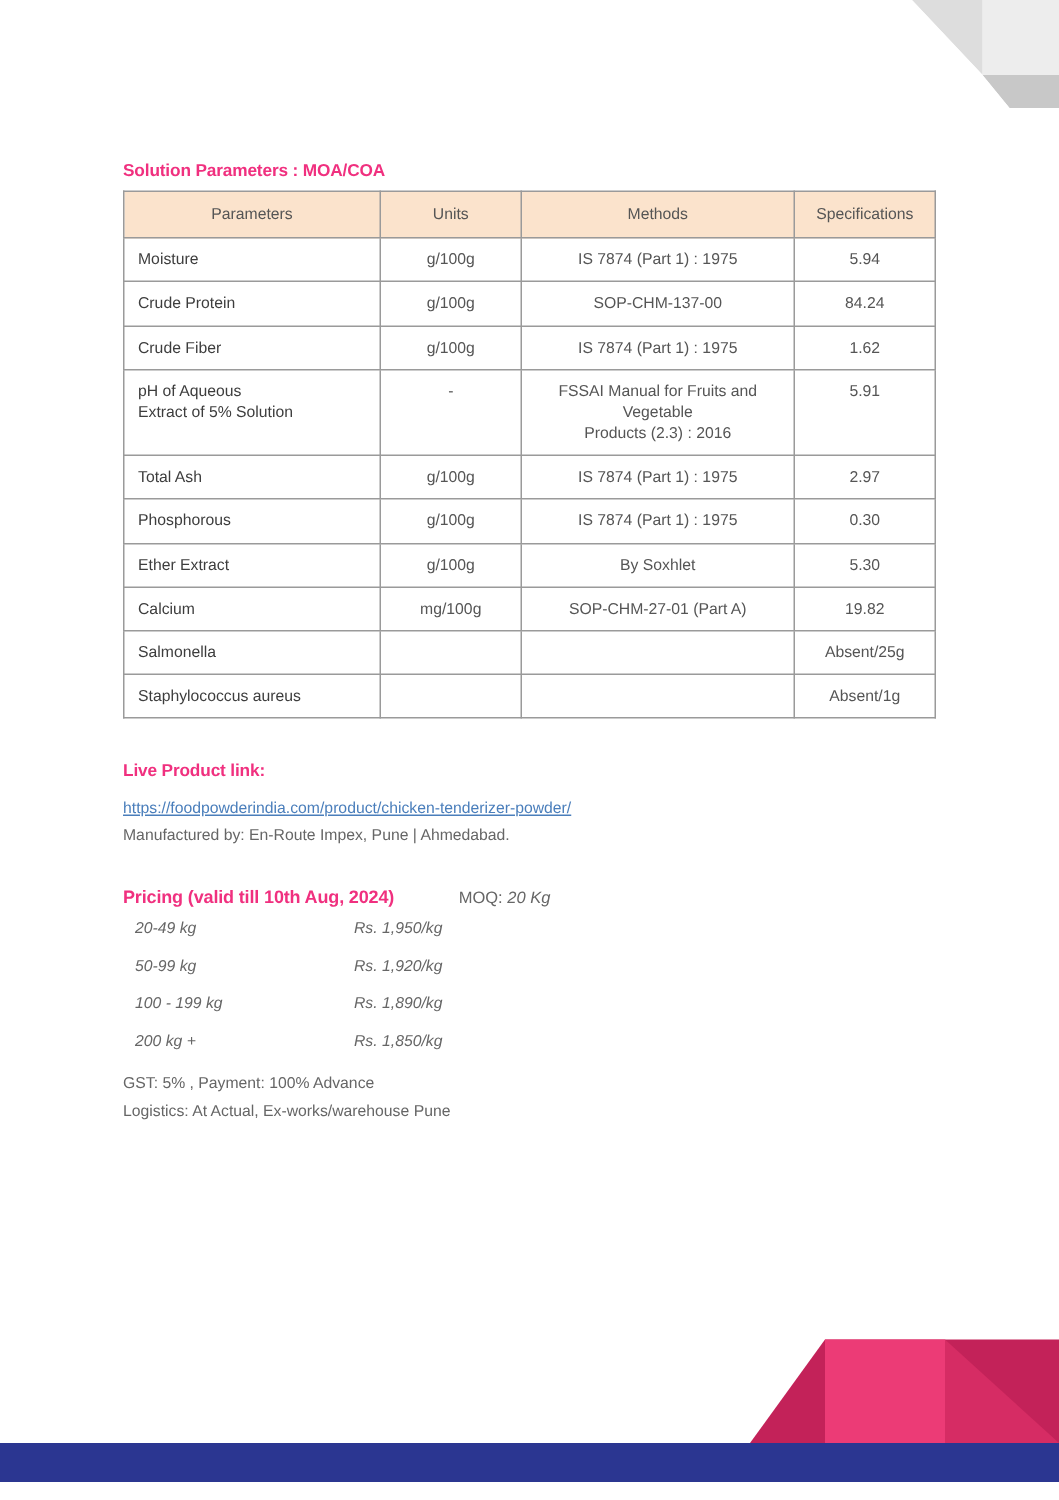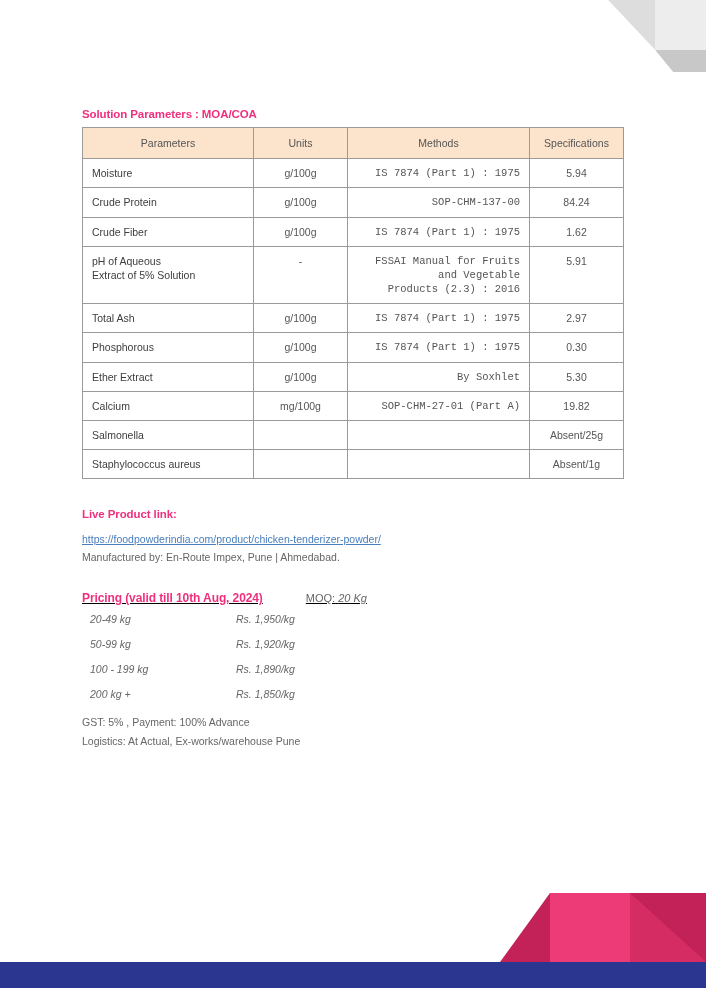--- a/index.html
+++ b/index.html
@@ -68,22 +68,21 @@
     font-weight: normal;
     color: #3d3d3d;
     text-align: left;
     margin-left: 36px;
   }
   table.spec td.units,
   table.spec td.spec-val {
     text-align: center;
   }
   table.spec td.method {
-    text-align: right;
-    font-family: Liberation Mono, monospace;
+    text-align: center;
   }
   .col-param  { width: 171px; }
   .col-units  { width: 94px; }
   .col-method { width: 182px; }
   .col-spec   { width: 94px; }
 
   
   .block-link { margin-top: 29px; }
   .block-link .heading-pink { display: block; }
   .product-url {
@@ -97,21 +96,20 @@
     margin-top: 4px;
     font-size: 10.5px;
     color: #666666;
   }
 
   
   .block-pricing { margin-top: 28px; }
   .pricing-head-row {
     display: flex;
     align-items: baseline;
-    text-decoration: underline;
   }
   .pricing-head-row .heading-pink { font-size: 12px; }
   .moq {
     margin-left: 43px;
     font-size: 11px;
     color: #666666;
   }
   .moq i { font-style: italic; }
 
   .tier-list { margin-top: 8px; }

